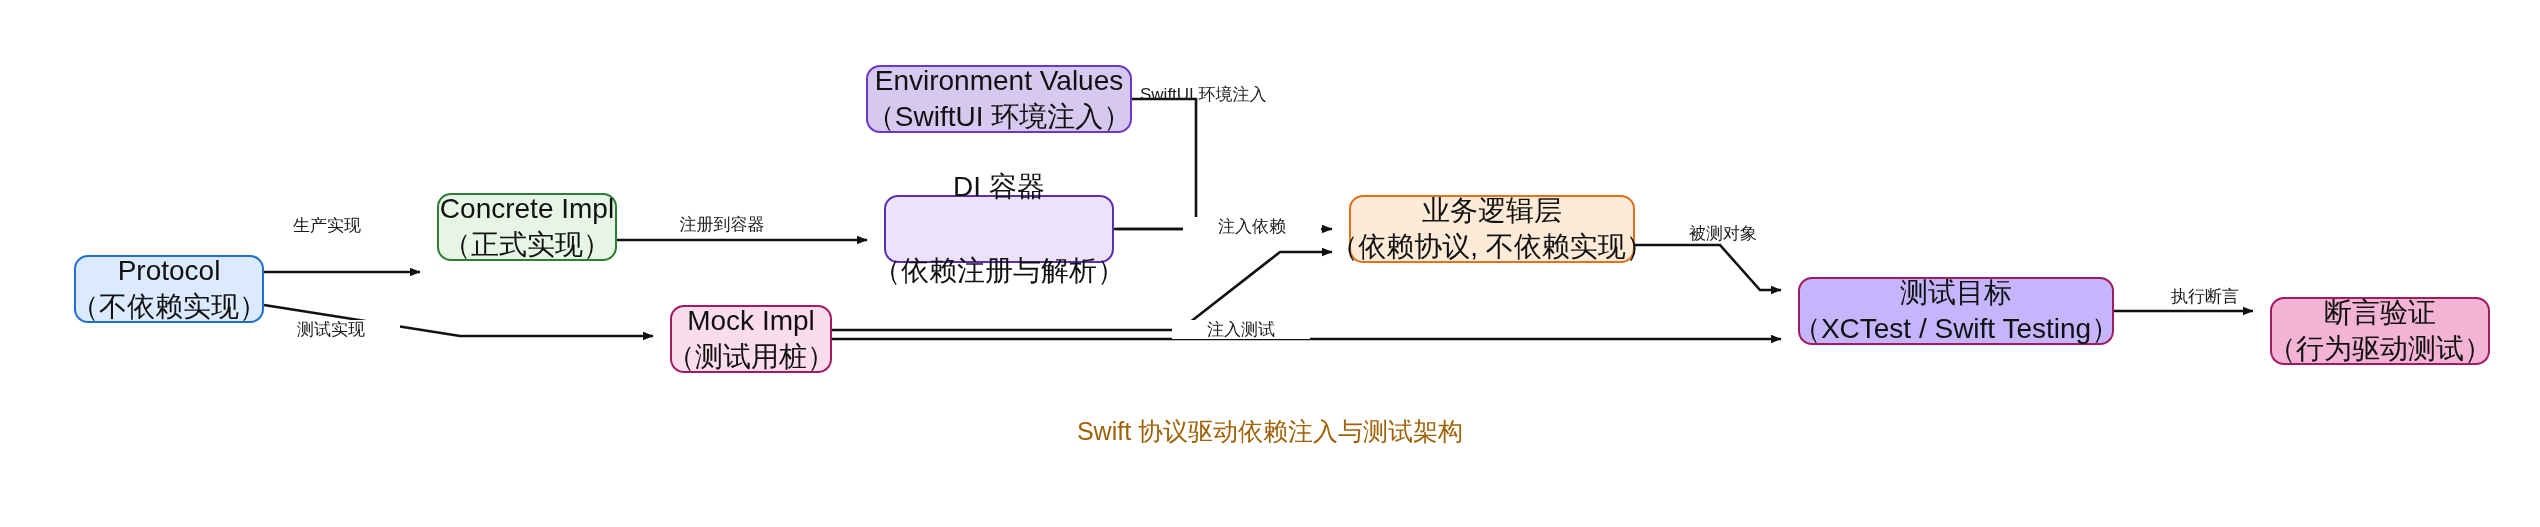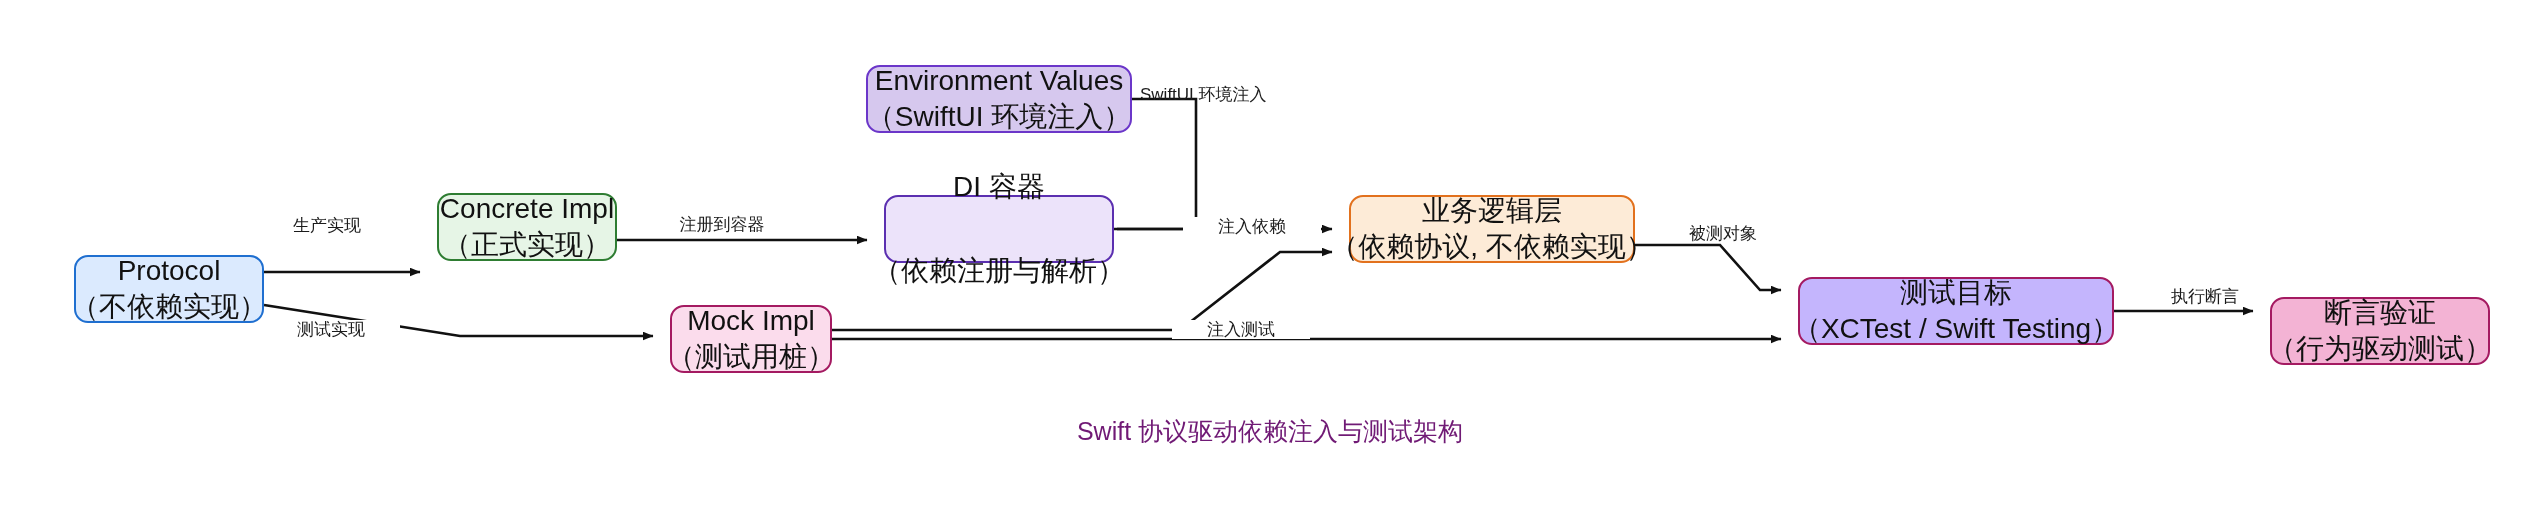--- a/index.html
+++ b/index.html
@@ -57,21 +57,21 @@
   .edge-label.boxed {
     background: #ffffff;
     padding: 1px 4px;
   }
   #graph-caption {
     position: absolute;
     left: 0;
     width: 2540px;
     text-align: center;
     font-size: 25px;
-    color: #701a75;
+    color: #a16207;
     white-space: nowrap;
   }
 </style>
 </head>
 <body>
 
 <div id="diagram-root">
 
   <svg class="edge-layer" viewBox="0 0 2540 527" xmlns="http://www.w3.org/2000/svg">
     <defs>

